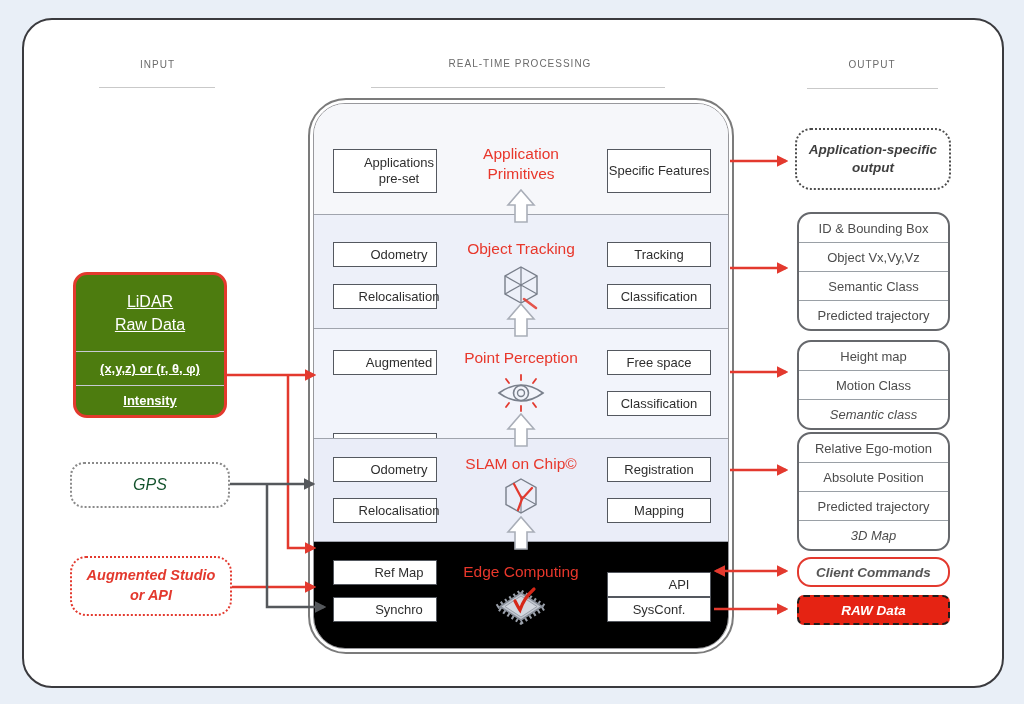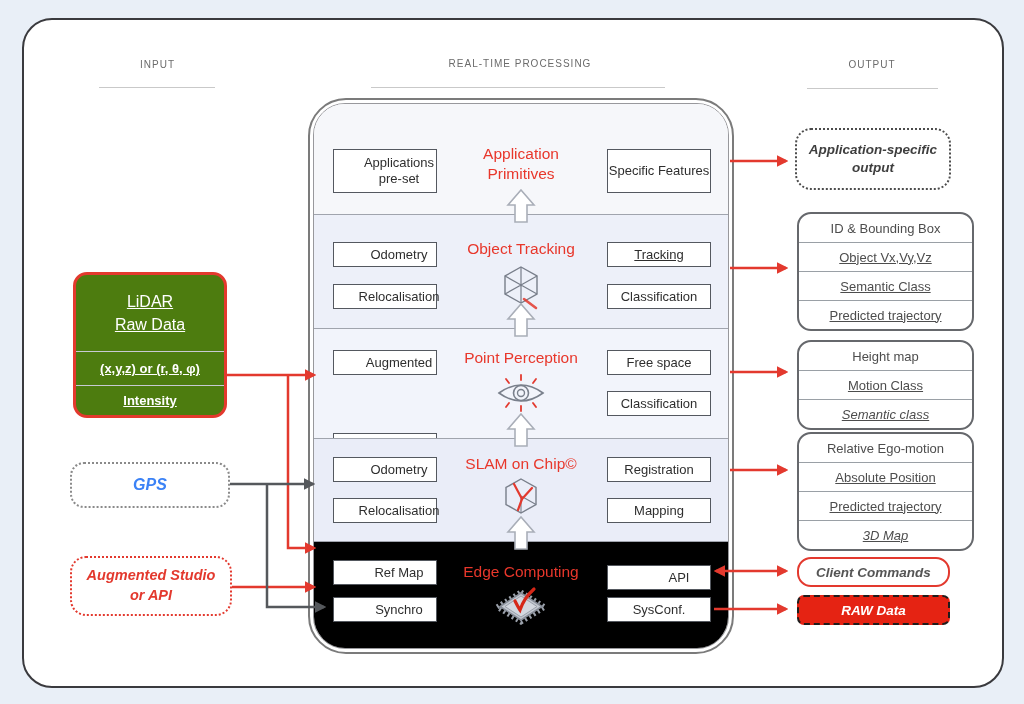--- a/index.html
+++ b/index.html
@@ -21,27 +21,27 @@
   .pbox.tall{height:44px;}
   .pbox.l{left:19px;padding-left:28px;} .pbox.r{right:17px;}
   .ptitle{position:absolute;left:0;right:0;text-align:center;color:#e8372b;font-weight:400;font-size:15.5px;line-height:1.3;}
   .picon{position:absolute;left:50%;transform:translateX(-50%);}
   .uparrow{position:absolute;left:50%;transform:translateX(-50%);z-index:3;}
   
   .lidar{position:absolute;left:73px;top:272px;width:154px;height:146px;background:#4d7c0f;border:3px solid #e3392e;border-radius:14px;box-sizing:border-box;color:#fff;display:flex;flex-direction:column;text-decoration:underline;}
   .lidar-title{height:76px;display:flex;flex-direction:column;align-items:center;justify-content:center;font-size:16px;line-height:1.45;}
   .lidar-row{border-top:1px solid #c7cad2;display:flex;align-items:center;justify-content:center;font-size:13px;font-weight:700;}
   .lidar-row.r1{height:33px;} .lidar-row.r2{flex:1;}
-  .gps{position:absolute;left:70px;top:462px;width:160px;height:46px;border:2.5px dotted #8a8a8a;border-radius:14px;box-sizing:border-box;display:flex;align-items:center;justify-content:center;font-style:italic;font-weight:700;font-size:16px;color:#3b82f6;background:#fff;}
+  .gps{position:absolute;left:70px;top:462px;width:160px;height:46px;border:2.5px dotted #8a8a8a;border-radius:14px;box-sizing:border-box;display:flex;align-items:center;justify-content:center;font-style:italic;font-weight:400;font-size:16px;color:#14532d;background:#fff;}
   .aug{position:absolute;left:70px;top:556px;width:162px;height:60px;border:2.5px dotted #e3392e;border-radius:16px;box-sizing:border-box;display:flex;flex-direction:column;align-items:center;justify-content:center;font-style:italic;font-weight:600;font-size:14.5px;color:#e3392e;line-height:1.35;background:#fff;}
   
   .appout{position:absolute;left:795px;top:128px;width:156px;height:62px;border:2px dotted #4c4c4c;border-radius:16px;box-sizing:border-box;display:flex;flex-direction:column;align-items:center;justify-content:center;font-style:italic;font-weight:600;font-size:13.5px;color:#3f3f3f;line-height:1.35;background:#fff;}
-  .obox{position:absolute;left:797px;width:177px;border:2px solid #66686c;border-radius:14px;box-sizing:border-box;background:#fff;overflow:hidden;}
+  .obox{position:absolute;left:797px;width:153px;border:2px solid #66686c;border-radius:14px;box-sizing:border-box;background:#fff;overflow:hidden;}
   .orow{height:28px;display:flex;align-items:center;justify-content:center;font-size:13px;color:#4d4d4d;}
-  .orow + .orow{border-top:1px solid #9aa0a6;text-decoration:underline;}
+  .orow + .orow{border-top:1px solid #9aa0a6;}
   .orow.it{font-style:italic;}
   .ccmd{position:absolute;left:797px;top:557px;width:153px;height:30px;border:2px solid #e3392e;border-radius:14px;box-sizing:border-box;display:flex;align-items:center;justify-content:center;font-style:italic;font-weight:600;font-size:13.5px;color:#555;background:#fff;}
   .rawd{position:absolute;left:797px;top:595px;width:153px;height:30px;background:#e52313;border:2px dashed #1d1d1d;border-radius:7px;box-sizing:border-box;display:flex;align-items:center;justify-content:center;font-style:italic;font-weight:700;font-size:13.5px;color:#fff;}
   .overlay{position:absolute;left:0;top:0;z-index:5;pointer-events:none;}
 </style>
 </head>
 <body>
 
 <div class="stage">
   <div class="card"></div>
@@ -83,21 +83,21 @@
         <div class="pbox l" style="top:27px;">Odometry</div>
         <div class="pbox l" style="top:69px;">Relocalisation</div>
         <div class="ptitle" style="top:24px;">Object Tracking</div>
         <span class="picon" style="top:48px;">
           <svg width="44" height="48" viewBox="0 0 44 48">
             <polygon points="22,4 38,13 38,31 22,40 6,31 6,13" fill="none" stroke="#787e8a" stroke-width="1.4"></polygon>
             <path d="M22,22 L22,4 M22,22 L38,13 M22,22 L38,31 M22,22 L22,40 M22,22 L6,31 M22,22 L6,13" fill="none" stroke="#787e8a" stroke-width="1.2"></path>
             <line x1="25" y1="36" x2="37" y2="45" stroke="#e3392e" stroke-width="2.6" stroke-linecap="round" opacity="0.85"></line>
           </svg>
         </span>
-        <div class="pbox r" style="top:27px;text-decoration:underline;">Tracking</div>
+        <div class="pbox r" style="top:27px;">Tracking</div>
         <div class="pbox r" style="top:69px;">Classification</div>
       </div>
 
       <div class="sec sec3">
         <div class="pbox l" style="top:21px;">Augmented</div>
         <div class="pbox l" style="top:62px;margin-top:42px;">Segmentation</div>
         <div class="ptitle" style="top:19px;">Point Perception</div>
         <span class="picon" style="top:42px;">
           <svg width="56" height="44" viewBox="0 0 56 44">
             <path d="M6,22 Q28,6 50,22 Q28,38 6,22 Z" fill="none" stroke="#7a808c" stroke-width="1.6"></path>
@@ -138,21 +138,21 @@
         <div class="pbox l" style="top:55px;">Synchro</div>
         <div class="ptitle" style="top:20px;">Edge Computing</div>
         <span class="picon" style="top:42px;">
           <svg width="56" height="42" viewBox="0 0 56 42">
             <polygon points="28,8 52,23 28,38 4,23" fill="none" stroke="#9aa0aa" stroke-width="5" stroke-dasharray="2,3"></polygon>
             <polygon points="28,9 49,22.5 28,36 7,22.5" fill="#c2c7d0" stroke="#878d98" stroke-width="1.5"></polygon>
             <polygon points="28,12 44,22.5 28,33 12,22.5" fill="#d4d8e0" stroke="#9aa0aa" stroke-width="1"></polygon>
             <path d="M22,17 Q25,23 27,26 Q31,14 41,5" fill="none" stroke="#d62718" stroke-width="3.2" stroke-linecap="round"></path>
           </svg>
         </span>
-        <div class="pbox r" style="top:23px;padding-left:40px;">API</div>
+        <div class="pbox r" style="top:30px;padding-left:40px;">API</div>
         <div class="pbox r" style="top:55px;">SysConf.</div>
       </div>
 
       <span class="uparrow" style="top:84px;"><svg width="30" height="36" viewBox="0 0 30 36">
             <path d="M15,2 L28,17 L21,17 L21,34 L9,34 L9,17 L2,17 Z" fill="#ffffff" stroke="#a9aeb8" stroke-width="1.6"></path>
           </svg></span>
       <span class="uparrow" style="top:198px;"><svg width="30" height="36" viewBox="0 0 30 36">
             <path d="M15,2 L28,17 L21,17 L21,34 L9,34 L9,17 L2,17 Z" fill="#ffffff" stroke="#a9aeb8" stroke-width="1.6"></path>
           </svg></span>
       <span class="uparrow" style="top:308px;"><svg width="30" height="36" viewBox="0 0 30 36">

